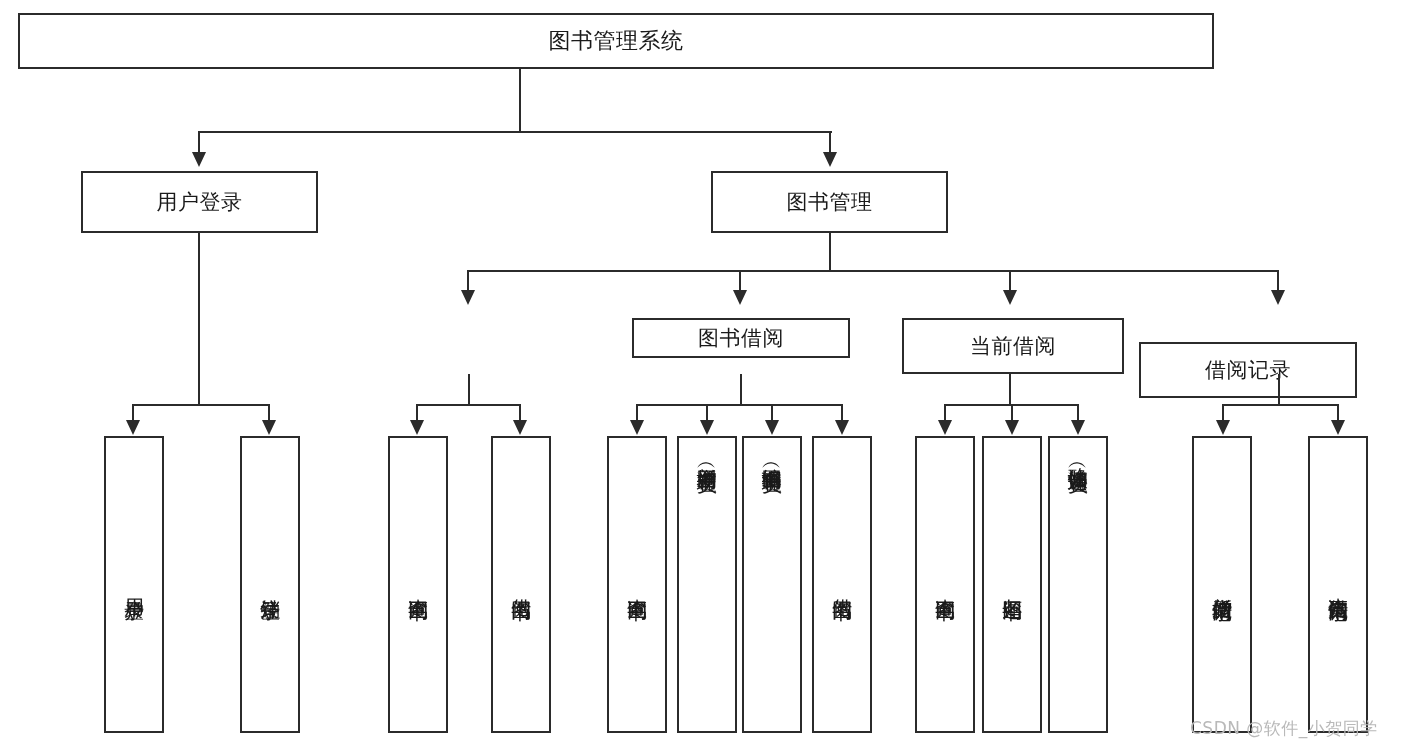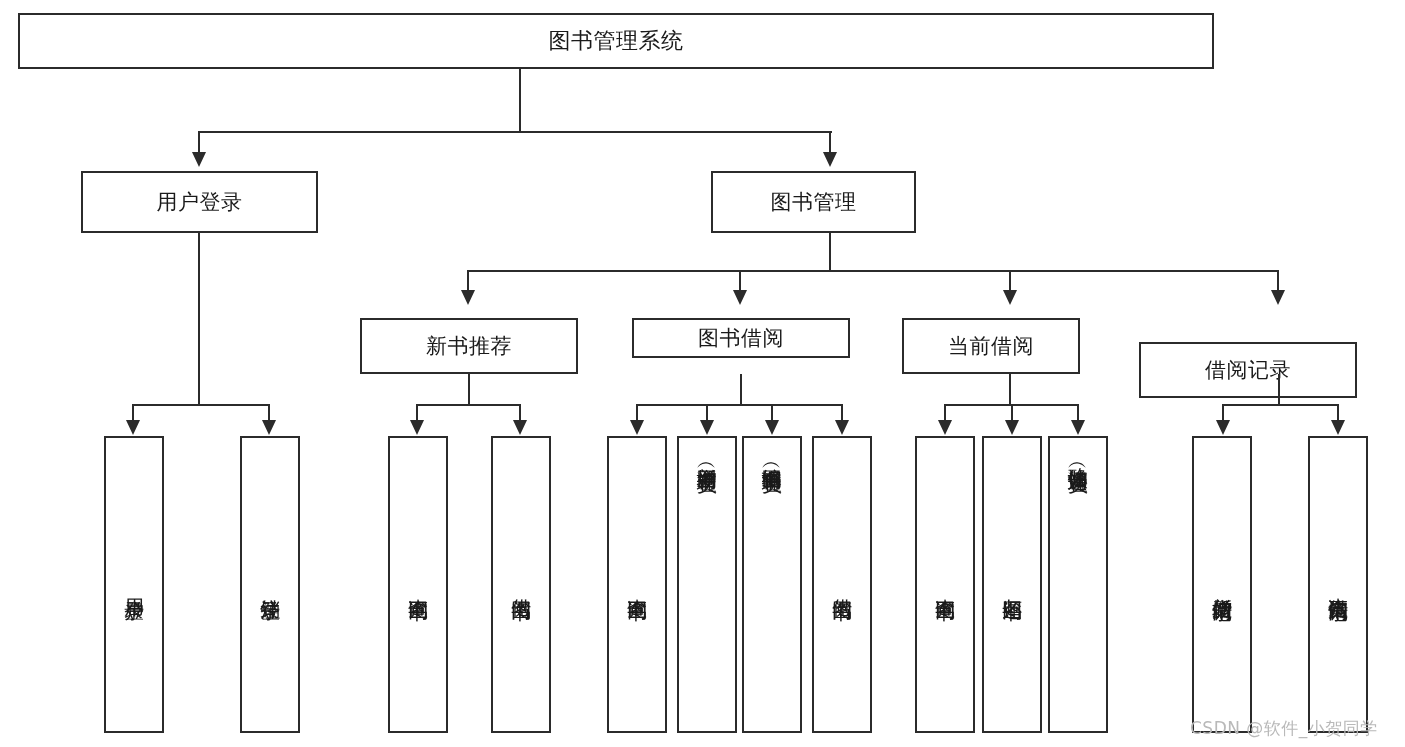--- a/index.html
+++ b/index.html
@@ -100,21 +100,21 @@
 
   <div class="vline" style="left:198px; top:131px; width:2px; height:23px;"></div>
   <div class="arrow" style="left:192px; top:152px;"></div>
   <div class="vline" style="left:829px; top:131px; width:2px; height:23px;"></div>
   <div class="arrow" style="left:823px; top:152px;"></div>
 
   <div class="node" style="left:81px; top:171px; width:237px; height:62px;">
     <span class="label">用户登录</span>
   </div>
 
-  <div class="node" style="left:711px; top:171px; width:205px; height:62px;">
+  <div class="node" style="left:711px; top:171px; width:237px; height:62px;">
     <span class="label">图书管理</span>
   </div>
 
   <div class="vline" style="left:198px; top:233px; width:2px; height:172px;"></div>
   <div class="hline" style="left:132px; top:404px; width:137px; height:2px;"></div>
   <div class="vline" style="left:132px; top:404px; width:2px; height:18px;"></div>
   <div class="arrow" style="left:126px; top:420px;"></div>
   <div class="vline" style="left:268px; top:404px; width:2px; height:18px;"></div>
   <div class="arrow" style="left:262px; top:420px;"></div>
 
@@ -126,27 +126,24 @@
 
   <div class="vline" style="left:739px; top:270px; width:2px; height:22px;"></div>
   <div class="arrow" style="left:733px; top:290px;"></div>
 
   <div class="vline" style="left:1009px; top:270px; width:2px; height:22px;"></div>
   <div class="arrow" style="left:1003px; top:290px;"></div>
 
   <div class="vline" style="left:1277px; top:270px; width:2px; height:22px;"></div>
   <div class="arrow" style="left:1271px; top:290px;"></div>
 
-  <div class="node" style="left:360px; top:318px; width:218px; height:56px;">
-    <span class="label">新书推荐</span>
-  </div>
   <div class="node" style="left:632px; top:318px; width:218px; height:40px;">
     <span class="label">图书借阅</span>
   </div>
-  <div class="node" style="left:902px; top:318px; width:178px; height:56px;">
+  <div class="node" style="left:902px; top:318px; width:222px; height:56px;">
     <span class="label">当前借阅</span>
   </div>
   <div class="node" style="left:1139px; top:318px; width:218px; height:56px;margin-top:24px;">
     <span class="label">借阅记录</span>
   </div>
 
   <div class="vline" style="left:468px; top:374px; width:2px; height:31px;"></div>
   <div class="hline" style="left:416px; top:404px; width:105px; height:2px;"></div>
   <div class="vline" style="left:416px; top:404px; width:2px; height:18px;"></div>
   <div class="arrow" style="left:410px; top:420px;"></div>

